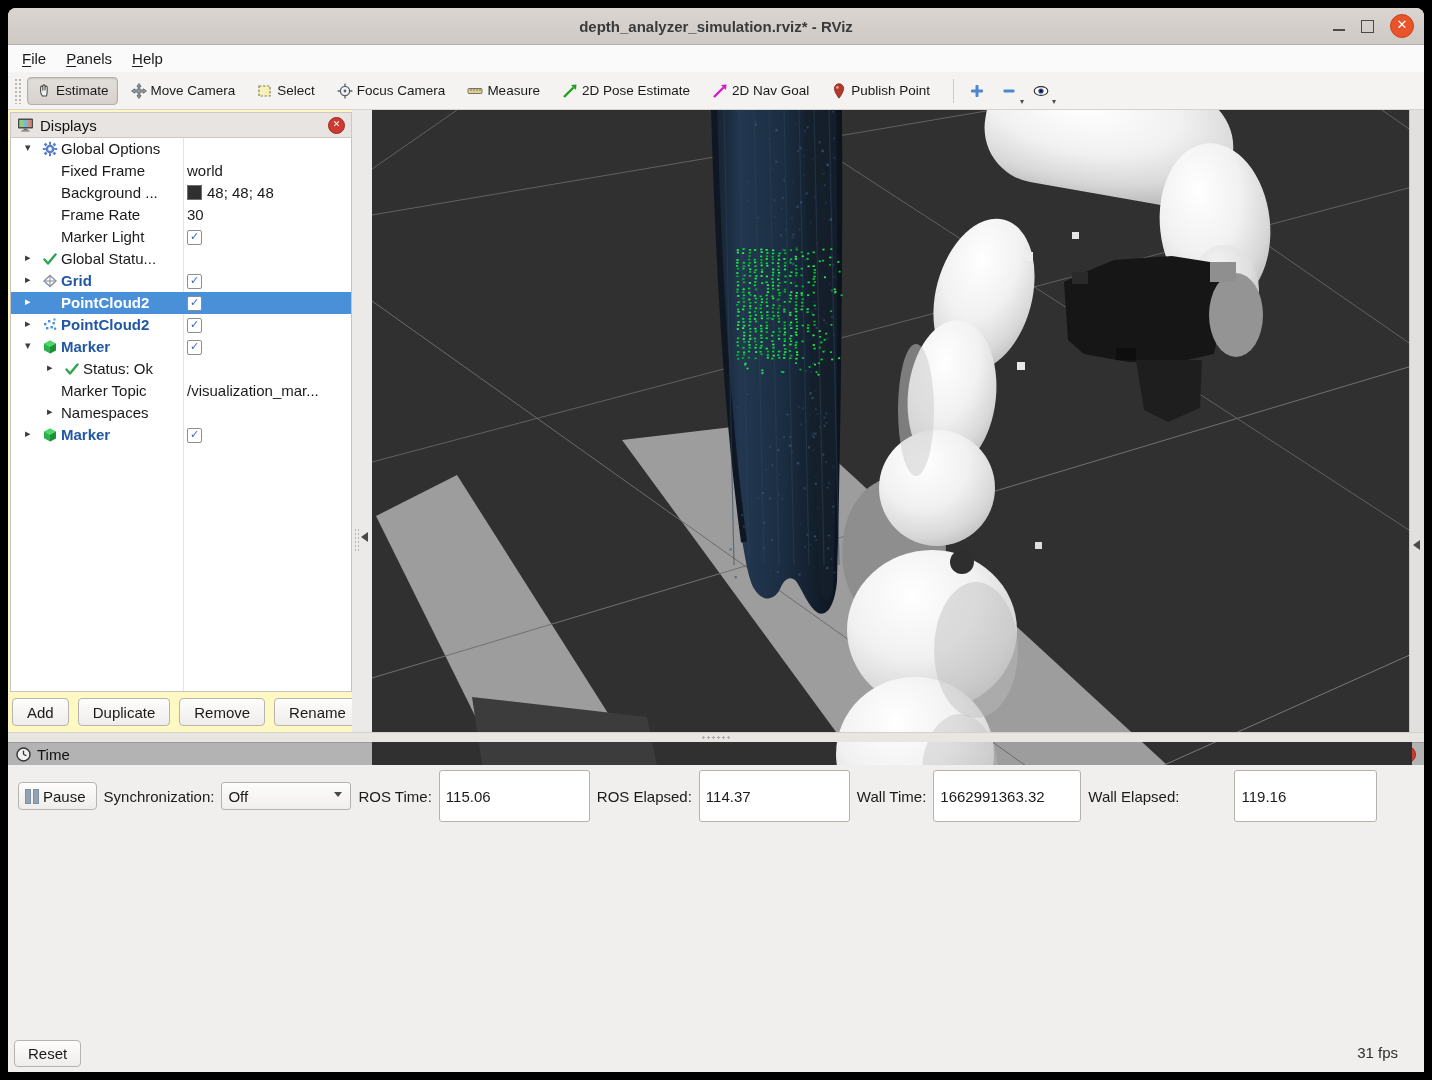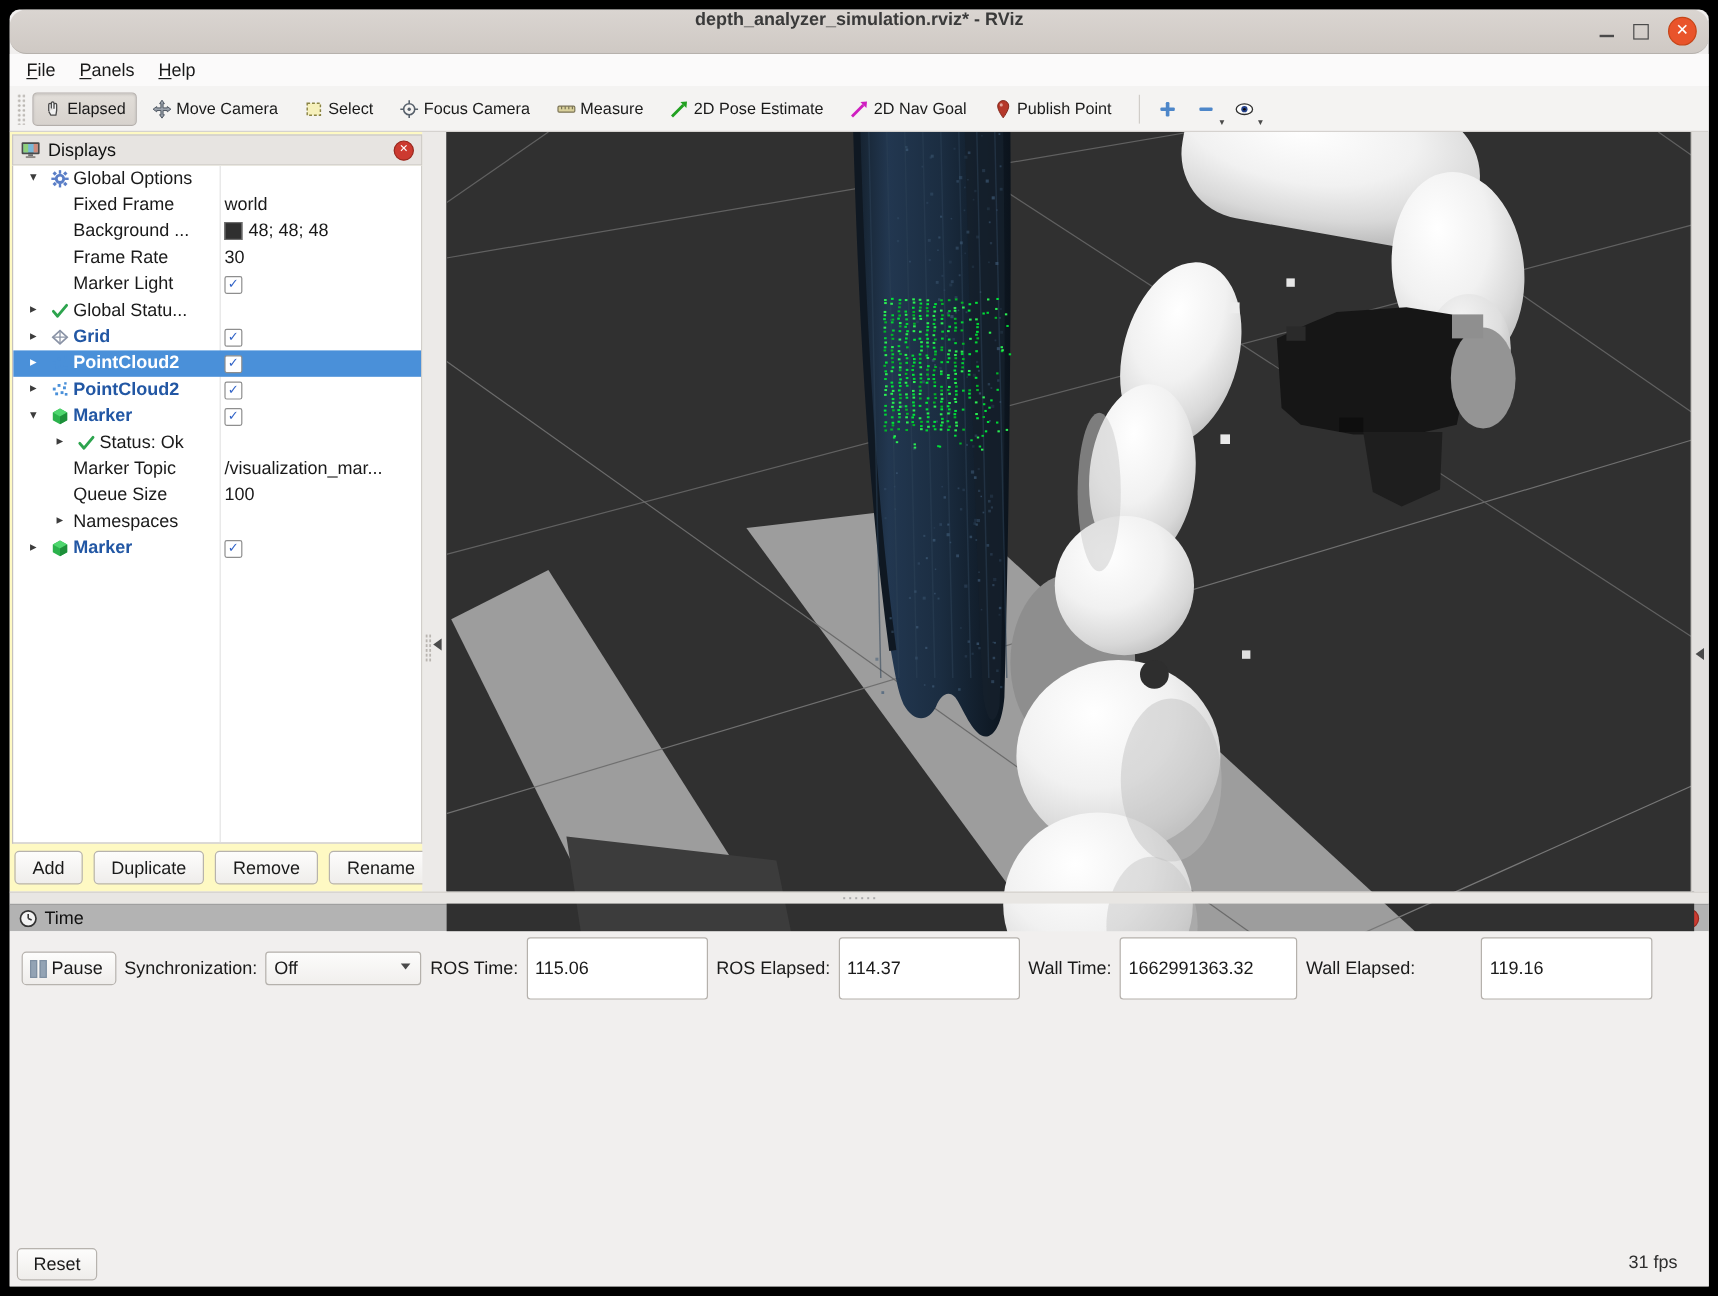--- a/index.html
+++ b/index.html
@@ -1,21 +1,21 @@
 <!DOCTYPE html>
 <html><head>
 <meta charset="utf-8">
 <style>
   html,body{margin:0;padding:0;background:#000;width:1432px;height:1080px;overflow:hidden;
     font-family:"Liberation Sans","DejaVu Sans",sans-serif;-webkit-font-smoothing:antialiased;}
   .window{position:absolute;left:8px;top:8px;width:1416px;height:1064px;background:#f1efee;
     border-radius:8px 8px 0 0;overflow:hidden;display:flex;flex-direction:column;}
   
   .titlebar{height:36px;background:linear-gradient(#dad5d1,#cfc9c4);border-bottom:1px solid #b6b1ac;
-    position:relative;display:flex;justify-content:center;flex:0 0 auto;border-radius:14px;}
+    position:relative;display:flex;align-items:center;justify-content:center;flex:0 0 auto;}
   .title-text{font-size:15px;font-weight:bold;color:#3a3a3a;}
   .win-btns{position:absolute;right:10px;top:0;height:36px;display:flex;align-items:center;gap:16px;}
   .btn-min{width:12px;height:2px;background:#4a4a4a;margin-top:8px;cursor:default;}
   .btn-max{width:11px;height:11px;border:1.5px solid #4a4a4a;background:transparent;}
   .btn-close{width:22px;height:22px;border-radius:50%;background:#e9542b;border:1px solid #c64518;
     color:#fff;font-size:13px;line-height:20px;text-align:center;font-weight:bold;}
   
   .menubar{height:27px;background:#fbfafa;display:flex;align-items:center;padding-left:14px;flex:0 0 auto;}
   .menu-item{font-size:15px;color:#1a1a1a;margin-right:20px;}
   .menu-item u{text-decoration:underline;text-underline-offset:2px;}
@@ -110,21 +110,21 @@
     </div>
 
   <div class="toolbar" id="toolbar">
     <div class="grip"></div>
   <button class="tool-btn active">
         <span style="display:inline-flex">
           <svg width="16" height="16" viewBox="0 0 16 16">
             <path d="M4.6,9.5 V4.2 a1.1,1.1 0 0 1 2.2,0 V7.4 M6.8,7.4 V3 a1.1,1.1 0 0 1 2.2,0 V7.4 M9,7.6 V4.2 a1.1,1.1 0 0 1 2.2,0 V9 L10.6,13 H6.4 L4.6,9.8" fill="#f1f1f1" stroke="#4a4a4a" stroke-width="1.1" stroke-linejoin="round"></path>
           </svg>
         </span>
-        <span>Elapsed</span>
+        <span>Estimate</span>
       </button>
       <button class="tool-btn">
         <span style="display:inline-flex">
           <svg width="16" height="16" viewBox="0 0 16 16">
             <path d="M8,0.5 L10,3.4 H8.9 V6.9 H12.4 V5.8 L15.4,8 L12.4,10.2 V9.1 H8.9 V12.6 H10 L8,15.5 L6,12.6 H7.1 V9.1 H3.6 V10.2 L0.6,8 L3.6,5.8 V6.9 H7.1 V3.4 H6 Z" fill="#9aa1ab" stroke="#4c5560" stroke-width="0.8"></path>
           </svg>
         </span>
         <span>Move Camera</span>
       </button>
       <button class="tool-btn">
@@ -347,26 +347,20 @@
             <span class="texp" style="left:36px">▸</span>
             <span class="ticon" style="left:53px"><svg width="16" height="16" viewBox="0 0 16 16">
                 <path d="M2.5,8.5 L6,12.5 L13.5,3.5" fill="none" stroke="#2da44e" stroke-width="2.4" stroke-linecap="round" stroke-linejoin="round"></path>
               </svg></span>
             <span class="tlabel" style="left:72px">Status: Ok</span>
           </div>
           <div class="trow">
             <span class="tlabel" style="left:50px">Marker Topic</span>
             <span class="tval">
               <span>/visualization_mar...</span>
-            </span>
-          </div>
-          <div class="trow">
-            <span class="tlabel" style="left:50px">Queue Size</span>
-            <span class="tval">
-              <span>100</span>
             </span>
           </div>
           <div class="trow">
             <span class="texp" style="left:36px">▸</span>
             <span class="tlabel" style="left:50px">Namespaces</span>
           </div>
           <div class="trow">
             <span class="texp" style="left:14px">▸</span>
             <span class="ticon" style="left:31px"><svg width="16" height="16" viewBox="0 0 16 16">
                 <polygon points="8,1.5 14,4.8 14,11.2 8,14.5 2,11.2 2,4.8" fill="#2bb24c"></polygon>

